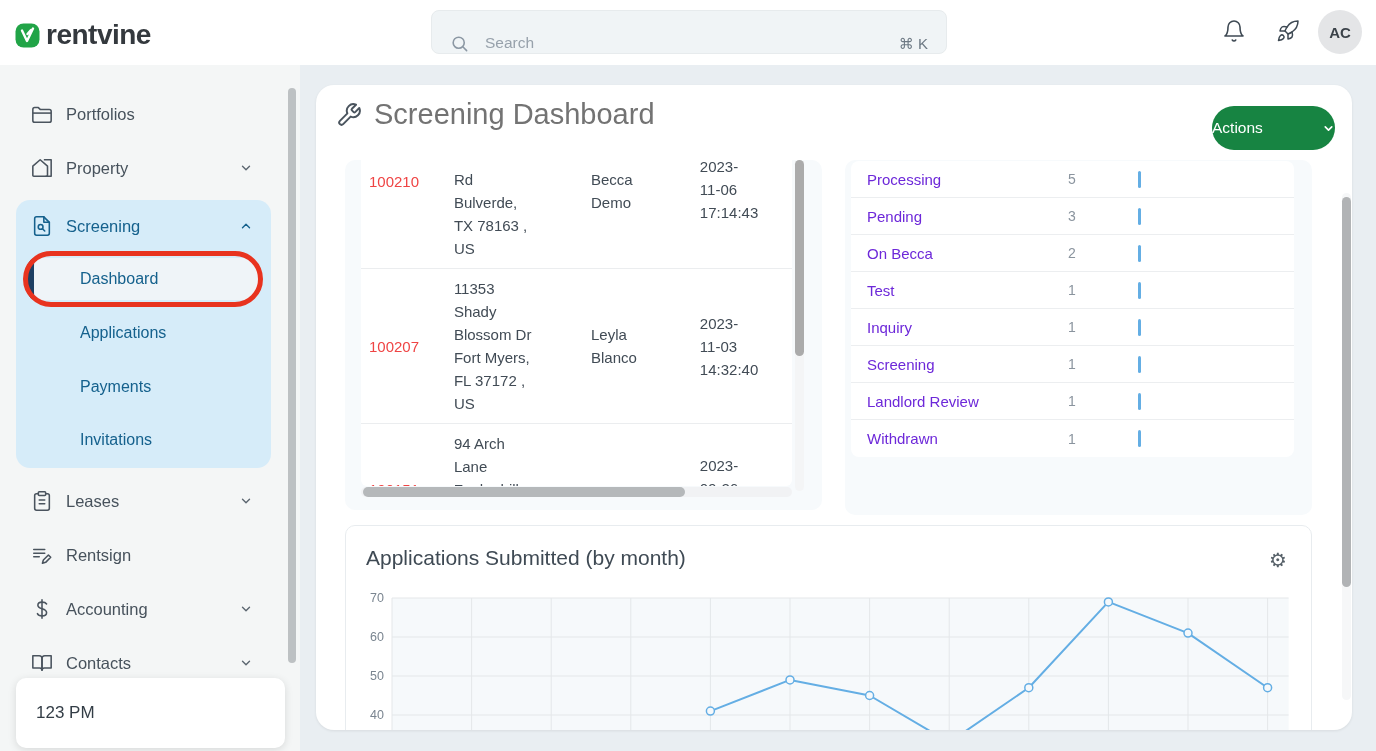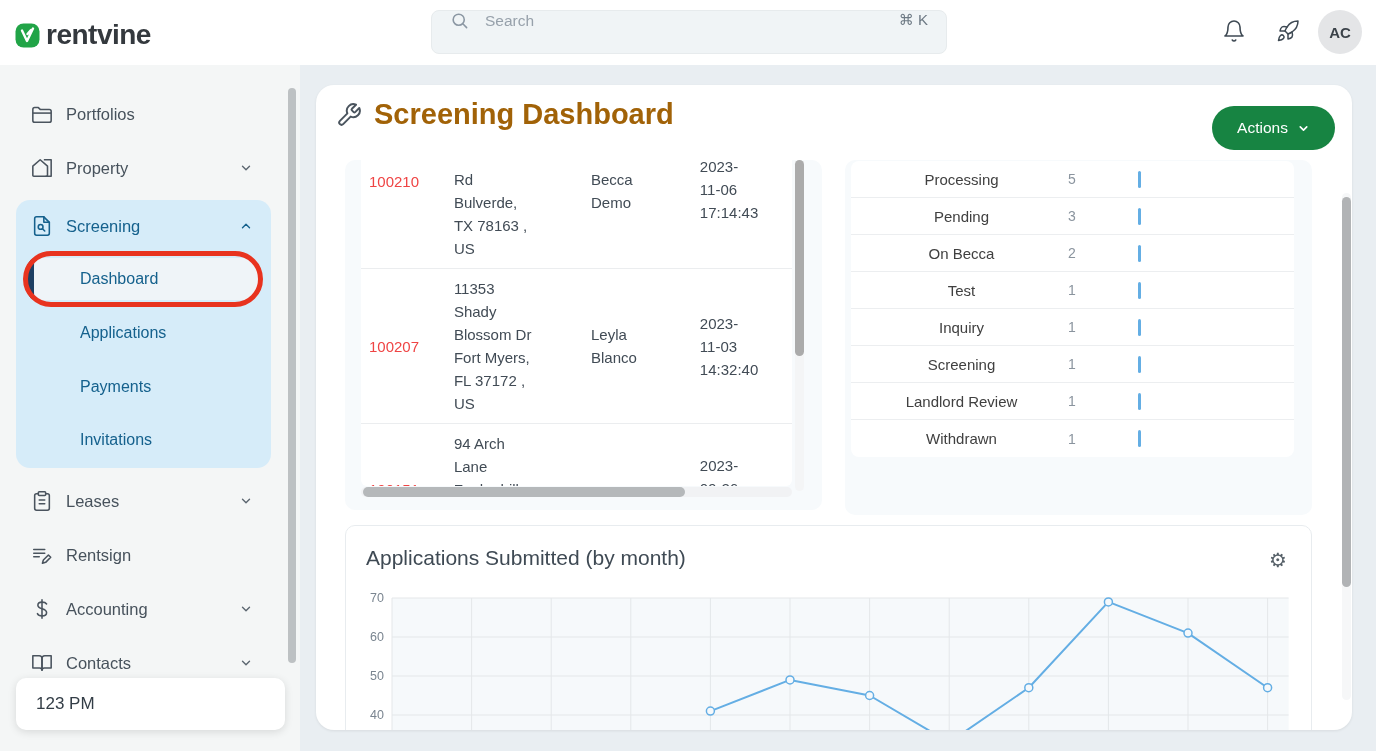--- a/index.html
+++ b/index.html
@@ -10,21 +10,21 @@
     color:#414b55;
   }
   .abs{position:absolute;}
   svg{display:block;}
 
   
   .topbar{left:0;top:0;width:1376px;height:65px;background:#ffffff;}
   .logo{left:14px;top:19px;display:flex;align-items:center;gap:5px;}
   .logo-word{font-size:28px;font-weight:600;letter-spacing:-0.5px;color:#34393e;}
   .searchbox{left:431px;top:10px;width:516px;height:44px;background:#f0f4f6;
-    border:1px solid #e7ebed;border-radius:8px;display:flex;align-items:flex-start;box-sizing:border-box;padding:0 18px;}
+    border:1px solid #e7ebed;border-radius:8px;display:flex;align-items:flex-end;box-sizing:border-box;padding:0 18px;}
   .searchbox input{flex:1;border:none;background:transparent;outline:none;font-size:15.5px;
     font-family:inherit;color:#414b55;margin-left:14px;}
   .searchbox input::placeholder{color:#97a1ab;}
   .search-shortcut{color:#6d7984;font-size:15px;}
   .iconbtn{width:28px;height:28px;color:#3f4a54;cursor:pointer;}
   .bell{left:1222px;top:19px;}
   .rocket{left:1276px;top:19px;}
   .avatar{left:1318px;top:10px;width:44px;height:44px;border-radius:50%;background:#e4e5e7;
     display:flex;align-items:center;justify-content:center;font-size:15px;font-weight:bold;color:#3b4249;}
 
@@ -37,32 +37,32 @@
   .screening-panel{left:16px;top:135px;width:255px;height:268px;background:#d6ecf9;border-radius:14px;}
   .blue{color:#15618d !important;}
   .side-child{left:16px;width:224px;height:28px;display:flex;align-items:center;
     padding-left:64px;box-sizing:border-box;font-size:16px;color:#15618d;cursor:pointer;}
   .dash-active{left:28px;top:193px;width:230px;height:42px;background:#eff4f8;border-radius:8px;
     border-left:6px solid #1d3f63;box-sizing:border-box;display:flex;align-items:center;
     padding-left:46px;font-size:16px;color:#15618d;cursor:pointer;}
   .red-ring{left:23px;top:186px;width:240px;height:56px;border:5px solid #e8331f;border-radius:28px;
     box-sizing:border-box;pointer-events:none;z-index:9;}
   .side-scroll{left:288px;top:23px;width:8px;height:575px;background:#bdc1c3;border-radius:4px;}
-  .toast{left:16px;top:613px;width:269px;height:52px;background:#ffffff;border-radius:10px;
+  .toast{left:16px;top:613px;width:269px;height:70px;background:#ffffff;border-radius:10px;
     box-shadow:0 2px 8px rgba(0,0,0,0.12);display:flex;align-items:center;padding-left:20px;
     box-sizing:border-box;font-size:17px;color:#333d46;}
 
   
   .main-card{left:316px;top:85px;width:1036px;height:645px;background:#ffffff;border-radius:18px;
     overflow:hidden;box-shadow:0 1px 3px rgba(0,0,0,0.08);}
   .page-title-row{left:20px;top:13px;display:flex;align-items:center;gap:12px;}
   .wrench{width:26px;height:26px;color:#4a545e;}
-  .page-title{font-size:29px;font-weight:700;color:#a16207;}
+  .page-title{font-size:29px;font-weight:400;color:#737373;}
   .actions-btn{left:896px;top:21px;width:123px;height:44px;border-radius:24px;background:#178442;
-    display:flex;align-items:center;justify-content:center;gap:9px;color:#ffffff;cursor:pointer;}
+    display:flex;align-items:center;justify-content:space-between;gap:9px;color:#ffffff;cursor:pointer;}
   .actions-btn span{font-size:15.5px;}
   .actions-btn svg{width:13px;height:13px;}
 
   .panel{background:#f7fafc;border-radius:10px;}
   .left-panel{left:29px;top:75px;width:477px;height:350px;}
   .right-panel{left:529px;top:75px;width:467px;height:355px;}
 
   
   .table-wrap{left:16px;top:0;width:431px;height:326px;overflow:hidden;background:#ffffff;
     border-radius:0 0 6px 6px;}
@@ -80,21 +80,21 @@
   .tbl-vscroll-track{left:450px;top:0;width:9px;height:331px;background:#f4f5f6;border-radius:5px;}
   .tbl-vscroll-thumb{left:450px;top:0;width:9px;height:196px;background:#ababab;border-radius:5px;}
   .tbl-hscroll-track{left:16px;top:327px;width:431px;height:10px;background:#f1f2f4;border-radius:5px;}
   .tbl-hscroll-thumb{left:18px;top:327px;width:322px;height:10px;background:#b5b8ba;border-radius:5px;}
 
   
   .status-list{left:6px;top:1px;width:443px;background:#ffffff;border-radius:8px;overflow:hidden;}
   .status-row{height:37px;box-sizing:border-box;display:flex;align-items:center;
     border-bottom:1px solid #eceef0;font-size:15px;}
   .status-row:last-child{border-bottom:none;}
-  .status-label{padding-left:16px;width:189px;color:#404040;text-align:center;}
+  .status-label{padding-left:16px;width:189px;color:#6d28d9;}
   .status-count{width:32px;text-align:center;color:#8a949e;font-size:14px;}
   .status-bar{margin-left:50px;width:3px;height:17px;background:#64aee4;border-radius:1.5px;}
 
   
   .chart-card{left:29px;top:440px;width:967px;height:290px;background:#ffffff;
     border:1px solid #e8ecef;border-radius:10px;box-sizing:border-box;overflow:hidden;}
   .chart-title{left:20px;top:20px;font-size:21px;color:#3f4a54;}
   .gear{right:24px;top:22px;font-size:20px;color:#566068;cursor:pointer;position:absolute;}
   .chart-svg{left:0;top:0;}
 

